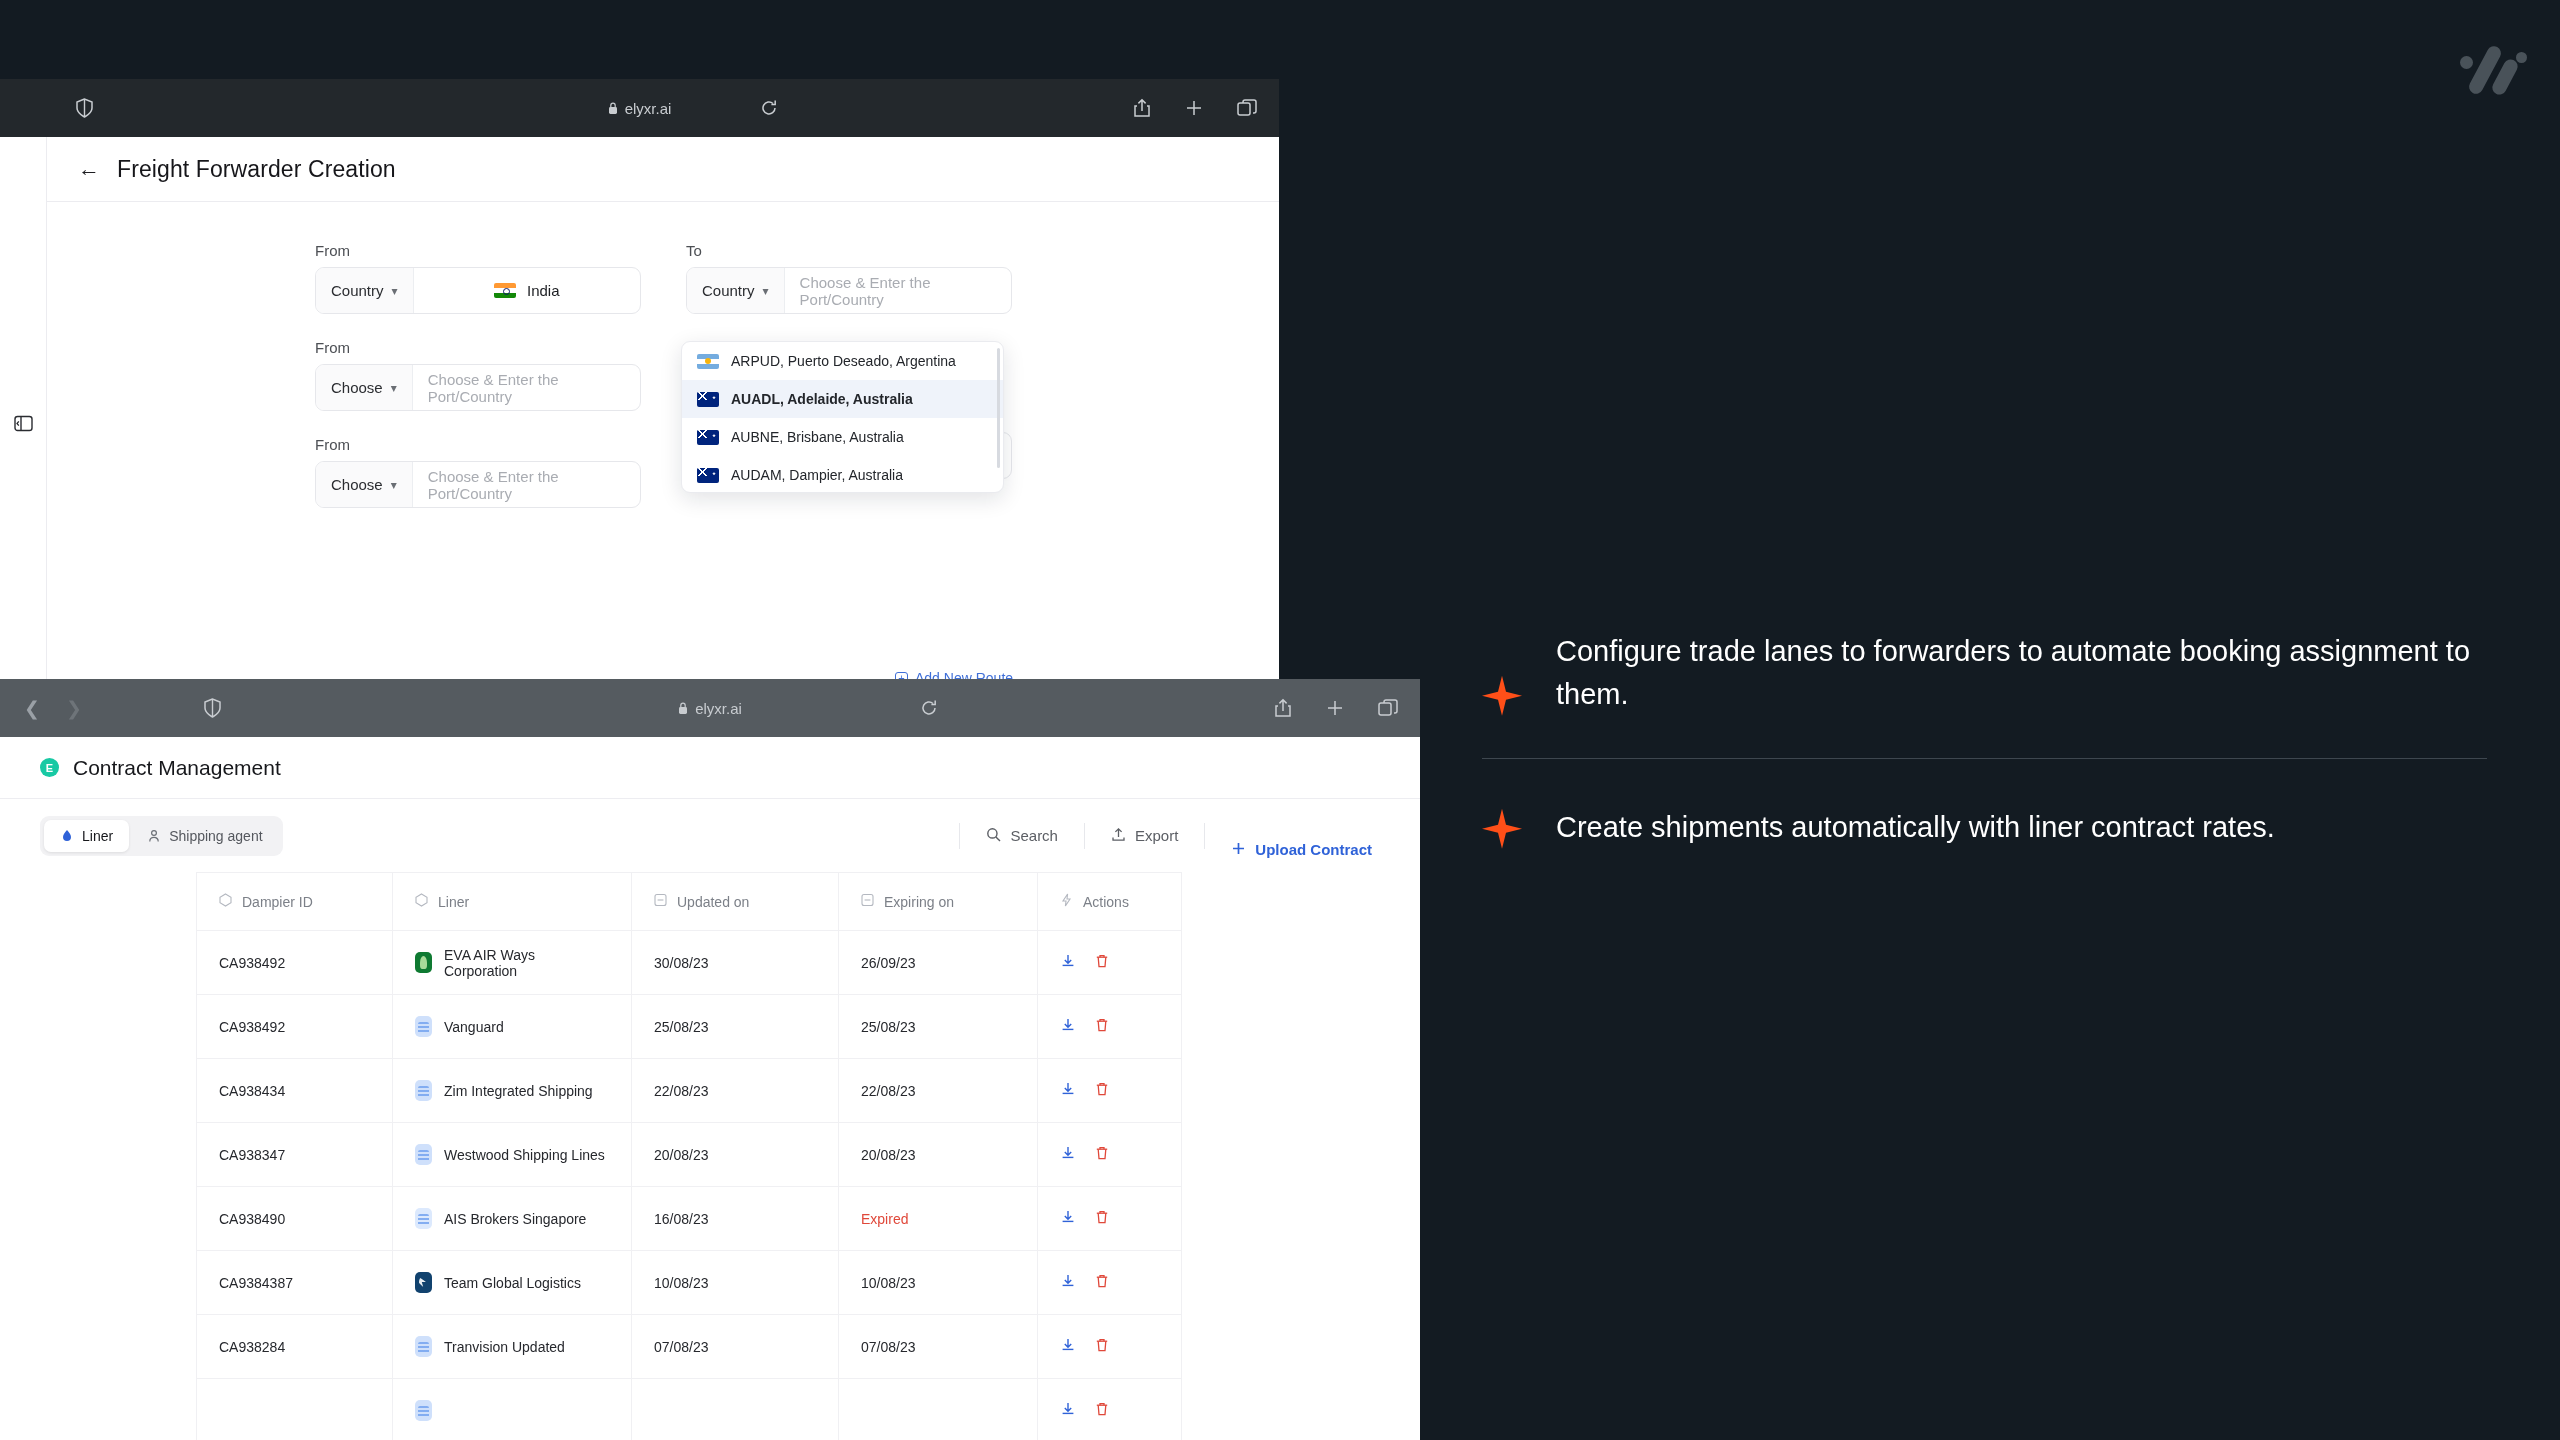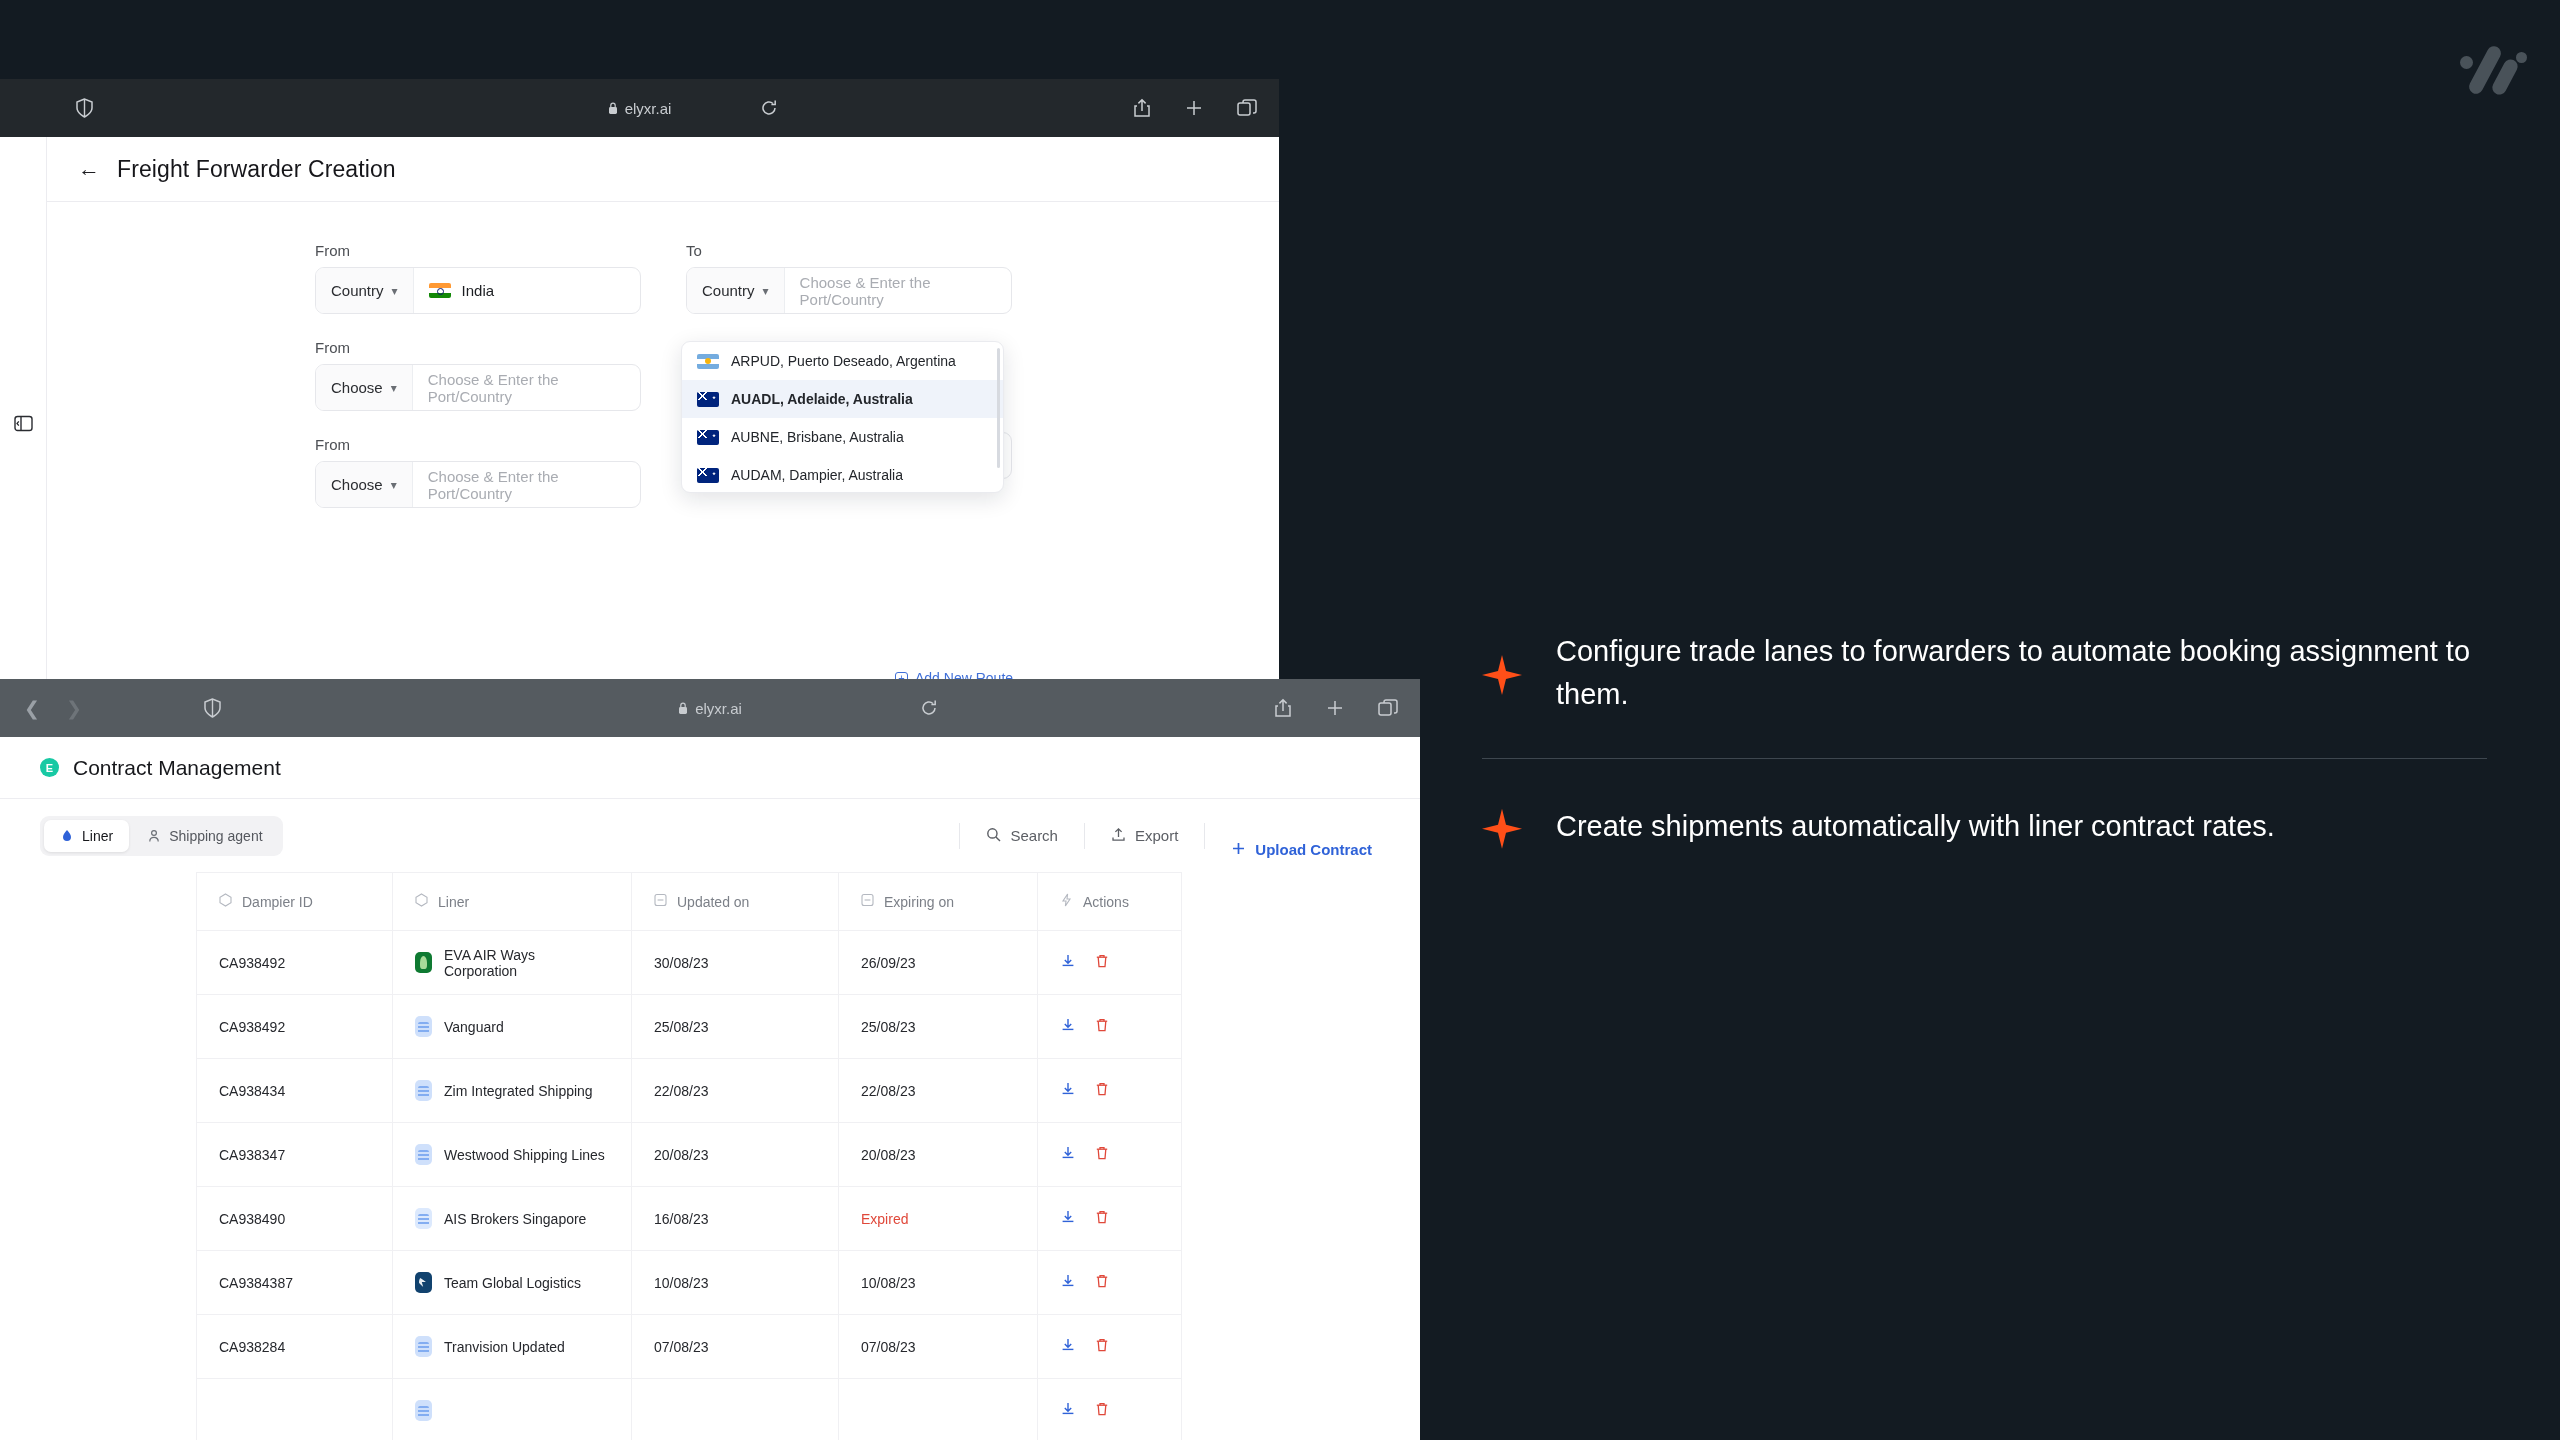--- a/index.html
+++ b/index.html
@@ -66,21 +66,21 @@
     width: 326px; overflow:hidden;
   }
   .fctl .sel {
     display:flex; align-items:center; gap: 8px;
     padding: 0 15px; background:#fafafb; border-right:1px solid #eceef1;
     font-size: 15px; color:#2b2d31; white-space:nowrap;
   }
   .fctl .chev { font-size: 12px; color:#6a6e74; }
   .fctl .val {
     display:flex; align-items:center; gap: 11px; padding: 0 15px;
-    font-size: 15px; color:#1c1e22; flex:1;
+    font-size: 15px; color:#1c1e22; flex:1;justify-content:center;
   }
   .fctl .val.ph { color:#a9acb2; }
   .flag { width: 22px; height: 15px; border-radius: 2px; flex:none; overflow:hidden; position:relative; display:block; }
   .flag-in { background: linear-gradient(#ff9933 0 33.3%, #ffffff 33.3% 66.6%, #138808 66.6%); }
   .flag-in::after { content:""; position:absolute; left:50%; top:50%; width:5px; height:5px; margin:-2.5px 0 0 -2.5px; border:1px solid #0a1a6b; border-radius:50%; }
   .flag-ar { background: linear-gradient(#74acdf 0 33.3%, #ffffff 33.3% 66.6%, #74acdf 66.6%); }
   .flag-ar::after { content:""; position:absolute; left:50%; top:50%; width:6px; height:6px; margin:-3px 0 0 -3px; background:#f6b40e; border-radius:50%; }
   .flag-au { background:#00247d; }
   .flag-au::before { content:""; position:absolute; left:0; top:0; width:11px; height:8px;
       background:
@@ -173,21 +173,21 @@
   .act-dl { color:#2f62d8; }
   .act-del { color:#e0483a; }
 
   
   #promo { position:absolute; left: 1482px; top: 0; width: 1078px; height: 1440px; color:#fff; }
   #promo h1 {
     position:absolute; left: 0; top: 450px; width: 1020px;
     font-size: 74px; line-height: 1.04; font-weight: 700; letter-spacing:-1.2px;
   }
   .bullets { position:absolute; left: 0; top: 630px; width: 1005px; }
-  .bullet { display:flex; gap: 34px; align-items:center; }
+  .bullet { display:flex; gap: 34px; align-items:flex-end; }
   .star { flex:none; width: 40px; height: 40px; background:#ff4f18; margin-top: 4px;
     clip-path: polygon(50% 0%, 60% 40%, 100% 50%, 60% 60%, 50% 100%, 40% 60%, 0% 50%, 40% 40%); }
   .bullet p { font-size: 29px; line-height: 1.48; font-weight: 400; color:#fff; }
   .rule { height:1px; background:#3e474f; margin: 42px 0 46px 0; width: 1005px; }
 </style>
 </head>
 <body>
 
 <div id="stage">
 

